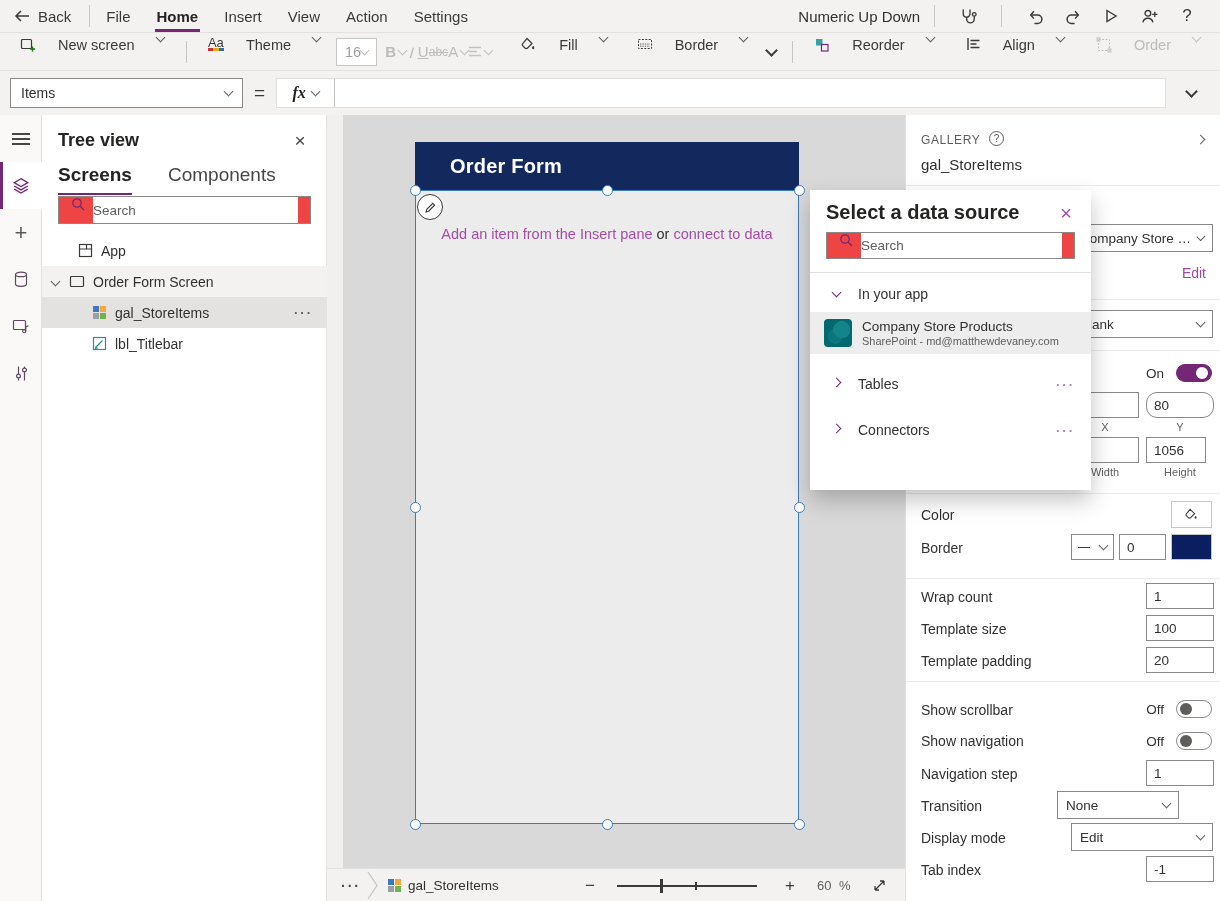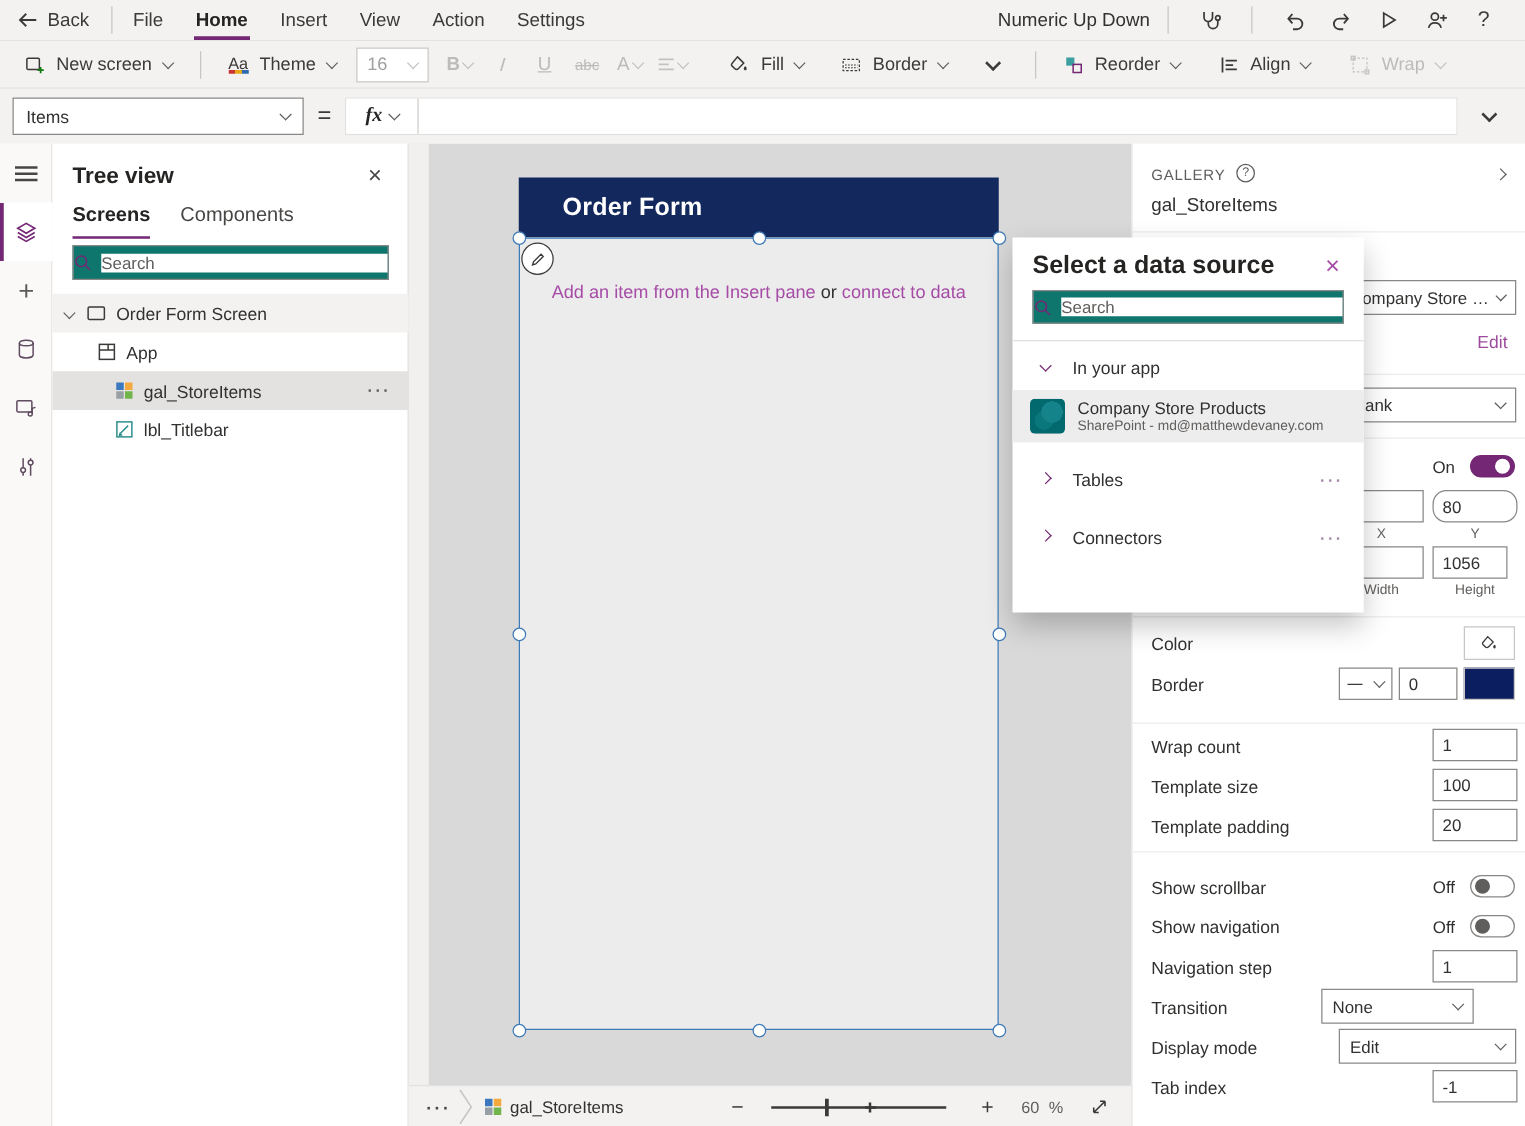--- a/index.html
+++ b/index.html
@@ -11,21 +11,21 @@
   #menu-row{position:absolute;left:0;top:0;width:1220px;height:33px;background:#f3f2f1;border-bottom:1px solid #e3e1df;display:flex;align-items:center;padding:0 14px;font-size:15px;color:#3b3a39}
   .menu-item{padding:7px 2px;margin-right:22px;white-space:nowrap}
   .menu-item.active{font-weight:700;box-shadow:inset 0 -3px 0 #742774;color:#252423}
   .vsep{width:1px;height:22px;background:#c8c6c4;margin:0 14px}
   .back-wrap{display:flex;align-items:center;gap:8px;margin-right:4px}
   .icon-btn{width:38px;height:28px;display:flex;align-items:center;justify-content:center}
   #app-title{margin-left:auto;white-space:nowrap;color:#323130}
 
   
   #toolbar-row{position:absolute;left:0;top:33px;width:1220px;height:38px;background:#f3f2f1;border-bottom:1px solid #e3e1df;display:flex;align-items:center;padding:0 12px;font-size:14.5px;color:#3b3a39}
-  .tb-btn{display:flex;align-items:center;gap:9px;padding:0 8px;height:30px;white-space:nowrap}
+  .tb-btn{display:flex;align-items:flex-start;gap:22px;padding:0 8px;height:30px;white-space:nowrap}
   .tb-btn.disabled{color:#bdbbb9}
   .fontsize-box{width:58px;height:28px;border:1px solid #c8c6c4;background:#fff;color:#a19f9d;display:flex;align-items:center;justify-content:space-between;padding:0 8px;margin:0 8px}
   .fmt{width:34px;height:30px;display:flex;align-items:center;justify-content:center;color:#bdbbb9;font-size:15px;gap:3px}
   .caret{display:inline-block;width:7px;height:7px;border-right:1.4px solid #605e5c;border-bottom:1.4px solid #605e5c;transform:rotate(45deg);margin-top:-3px}
   .caret.right{transform:rotate(-45deg)}
   .caret.light{border-color:#c3c1bf}
   .caret.purple{border-color:#742774}
   .caret.big{width:9px;height:9px;border-width:2px;border-color:#3b3a39}
 
   
@@ -41,24 +41,24 @@
   #left-rail{position:absolute;left:0;top:115px;width:42px;bottom:0;background:#faf9f8;border-right:1px solid #e3e1df}
   .rail-btn{width:42px;height:47px;display:flex;align-items:center;justify-content:center;color:#5f4b5f}
   .rail-btn.selected{background:#fff;box-shadow:inset 3px 0 0 #742774;color:#742774}
   .hamburger{width:18px;height:12px;border-top:2px solid #484644;border-bottom:2px solid #484644;position:relative}
   .hamburger:before{content:"";position:absolute;left:0;right:0;top:3px;height:2px;background:#484644}
 
   
   #tree-panel{position:absolute;left:42px;top:115px;width:285px;bottom:0;background:#fff;border-right:1px solid #e3e1df}
   .tree-title{position:absolute;left:16px;top:15px;font-size:18px;font-weight:700;color:#252423}
   .panel-close{position:absolute;right:14px;top:14px;font-size:19px;color:#484644;width:24px;height:24px;display:flex;align-items:center;justify-content:center}
-  .tree-tabs{position:absolute;left:16px;top:49px;display:flex;gap:24px;font-size:16px;color:#484644}
+  .tree-tabs{position:absolute;left:16px;top:49px;display:flex;gap:36px;font-size:19px;color:#484644}
   .tree-tab{padding-bottom:7px}
   .tree-tab.active{font-weight:700;border-bottom:2px solid #742774;color:#252423}
-  .searchbox{position:absolute;display:flex;align-items:center;background:#0f766e;border:1px solid #8a8886;height:28px;padding:0 0;gap:8px}
+  .searchbox{position:absolute;display:flex;background:#ef4444;border:1px solid #8a8886;height:28px;padding:0 12px;gap:8px}
   .searchbox input{border:none;outline:none;flex:1;font-size:13.5px;font-family:"Liberation Sans",sans-serif;color:#323130}
   .searchbox input::placeholder{color:#605e5c}
   #tree-search{left:16px;top:81px;width:253px}
   .tree-rows{position:absolute;left:0;top:120px;width:285px}
   .tree-row{height:31px;display:flex;align-items:center;font-size:14px;position:relative}
   .tree-row .ticon{margin-right:8px;flex:0 0 auto}
   .row-more{position:absolute;right:14px;letter-spacing:2px;color:#605e5c;font-weight:700;font-size:13px}
 
   
   #canvas{position:absolute;left:327px;top:115px;width:578px;bottom:33px;background:#d9d9d9;overflow:hidden}
@@ -246,21 +246,21 @@
       </svg>
     <span>Align</span>
     <span class="caret"></span>
   </div>
   <div class="tb-btn disabled" style="margin-left:16px">
     <svg width="16" height="16" viewBox="0 0 16 16">
         <rect x="2.5" y="2.5" width="11" height="11" fill="none" stroke="#c3c1bf" stroke-width="1" stroke-dasharray="2 1.5"></rect>
         <rect x="1" y="1" width="3" height="3" fill="none" stroke="#c3c1bf"></rect>
         <rect x="12" y="12" width="3" height="3" fill="none" stroke="#c3c1bf"></rect>
       </svg>
-    <span>Wrap</span>
+    <span>Order</span>
     <span class="caret light"></span>
   </div>
 </div>
 
 <div id="formula-row">
   <div class="prop-select">
     <span>Items</span>
     <span class="caret"></span>
   </div>
   <span class="equals">=</span>
@@ -318,33 +318,33 @@
     <span class="tree-tab">Components</span>
   </div>
   <div class="searchbox" id="tree-search">
     <svg width="14" height="14" viewBox="0 0 14 14">
         <circle cx="6" cy="6" r="4.2" fill="none" stroke="#742774" stroke-width="1.3"></circle>
         <path d="M9.2 9.2 L13 13" stroke="#742774" stroke-width="1.3"></path>
       </svg>
     <input placeholder="Search" style="">
   </div>
   <div class="tree-rows">
+    <div class="tree-row" style="padding-left:36px">
+      <svg class="ticon" width="15" height="15" viewBox="0 0 15 15">
+          <rect x="1.5" y="1.5" width="12" height="12" fill="none" stroke="#3b3a39" stroke-width="1.2"></rect>
+          <path d="M1.5 6 h12 M8.5 1.5 V6" stroke="#3b3a39" stroke-width="1.2"></path>
+        </svg>
+      <span>App</span>
+    </div>
     <div class="tree-row" style="padding-left:10px;background:#f3f2f1">
       <span class="caret" style="margin:0 10px 0 0"></span>
       <svg class="ticon" width="16" height="13" viewBox="0 0 16 13">
           <rect x="1.5" y="1.5" width="13" height="10" rx="1" fill="none" stroke="#3b3a39" stroke-width="1.2"></rect>
         </svg>
       <span>Order Form Screen</span>
-    </div>
-    <div class="tree-row" style="padding-left:36px">
-      <svg class="ticon" width="15" height="15" viewBox="0 0 15 15">
-          <rect x="1.5" y="1.5" width="12" height="12" fill="none" stroke="#3b3a39" stroke-width="1.2"></rect>
-          <path d="M1.5 6 h12 M8.5 1.5 V6" stroke="#3b3a39" stroke-width="1.2"></path>
-        </svg>
-      <span>App</span>
     </div>
     <div class="tree-row" style="padding-left:50px;background:#e3e2e0">
       <svg class="ticon" width="15" height="15" viewBox="0 0 15 15">
           <rect x="1" y="1" width="6" height="6" fill="#3b78bd"></rect>
           <rect x="8" y="1" width="6" height="6" fill="#f3a93c"></rect>
           <rect x="1" y="8" width="6" height="6" fill="#98a0a6"></rect>
           <rect x="8" y="8" width="6" height="6" fill="#71b54a"></rect>
         </svg>
       <span>gal_StoreItems</span>
       <span class="row-more">···</span>

